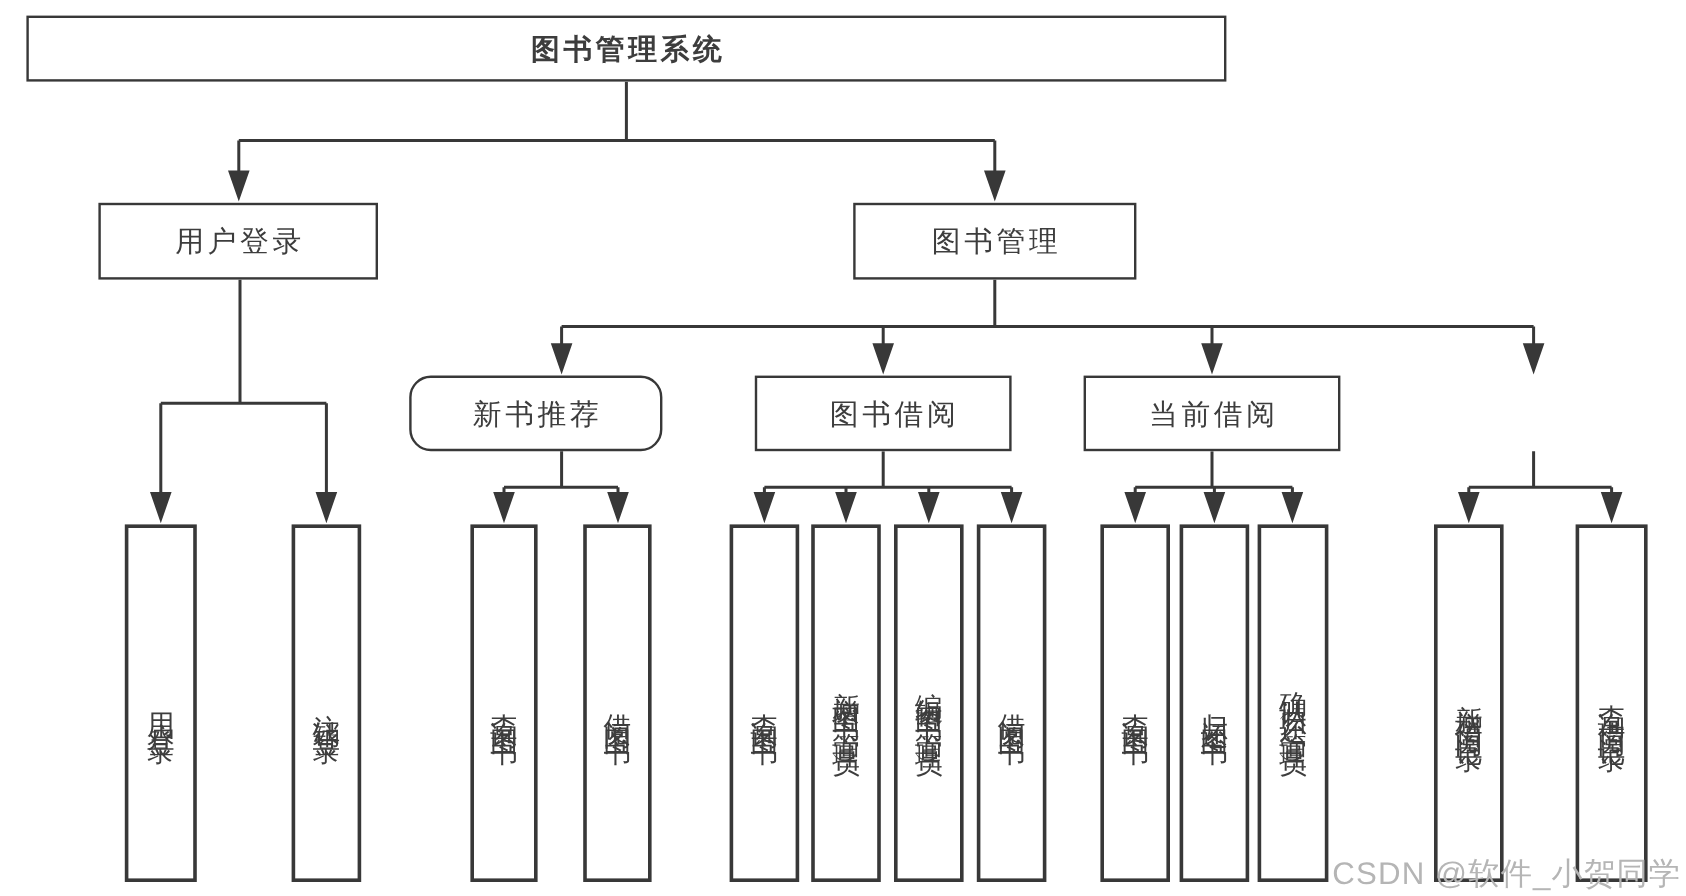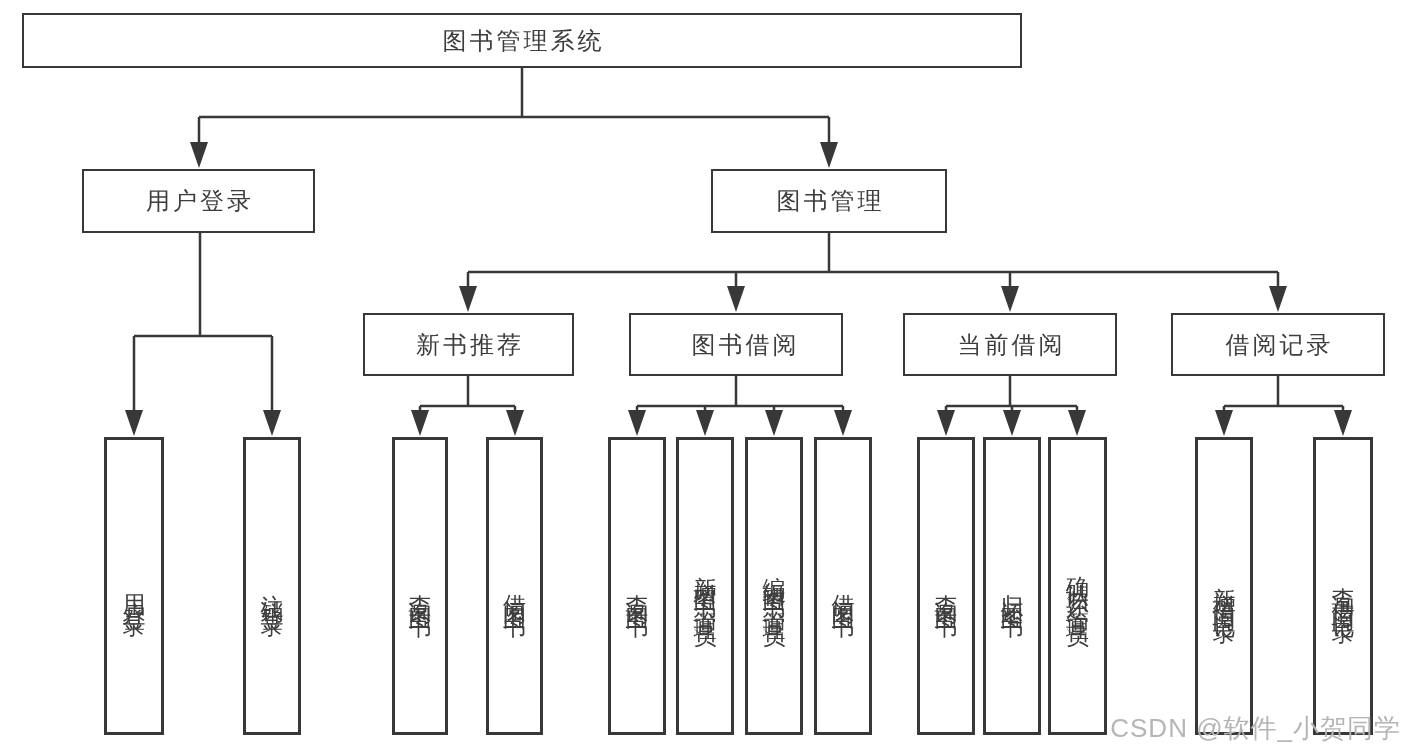--- a/index.html
+++ b/index.html
@@ -74,42 +74,39 @@
       M459 286 L477 286 L468 312 Z  M727 286 L745 286 L736 312 Z
       M1001 286 L1019 286 L1010 312 Z  M1269 286 L1287 286 L1278 312 Z
       M411 410 L429 410 L420 436 Z  M506 410 L524 410 L515 436 Z
       M628 410 L646 410 L637 436 Z  M696 410 L714 410 L705 436 Z
       M765 410 L783 410 L774 436 Z  M834 410 L852 410 L843 436 Z
       M937 410 L955 410 L946 436 Z  M1003 410 L1021 410 L1012 436 Z
       M1068 410 L1086 410 L1077 436 Z
       M1215 410 L1233 410 L1224 436 Z  M1334 410 L1352 410 L1343 436 Z"></path>
   </svg>
 
-  <div class="box-h" style="left:22px;top:13px;width:1000px;height:55px;">
+  <div class="box-h" style="left:22px;top:13px;width:1000px;height:55px;font-weight:bold;">
     <span class="lbl">图书管理系统</span>
   </div>
 
   <div class="box-h" style="left:82px;top:169px;width:233px;height:64px;">
     <span class="lbl">用户登录</span>
   </div>
   <div class="box-h" style="left:711px;top:169px;width:236px;height:64px;">
     <span class="lbl">图书管理</span>
   </div>
 
-  <div class="box-h" style="left:363px;top:313px;width:211px;height:63px;">
+  <div class="box-h" style="left:341px;top:313px;width:211px;height:63px;border-radius:18px;">
     <span class="lbl">新书推荐</span>
   </div>
   <div class="box-h" style="left:629px;top:313px;width:214px;height:63px;padding-left:16px;">
     <span class="lbl">图书借阅</span>
   </div>
   <div class="box-h" style="left:903px;top:313px;width:214px;height:63px;">
     <span class="lbl">当前借阅</span>
-  </div>
-  <div class="box-h" style="left:1171px;top:313px;width:214px;height:63px;">
-    <span class="lbl">借阅记录</span>
   </div>
 
   <div class="box-v" style="left:104px;width:60px;">
     <span class="lbl">用户登录</span>
   </div>
   <div class="box-v" style="left:243px;width:58px;">
     <span class="lbl">注销登录</span>
   </div>
 
   <div class="box-v" style="left:392px;width:56px;">

